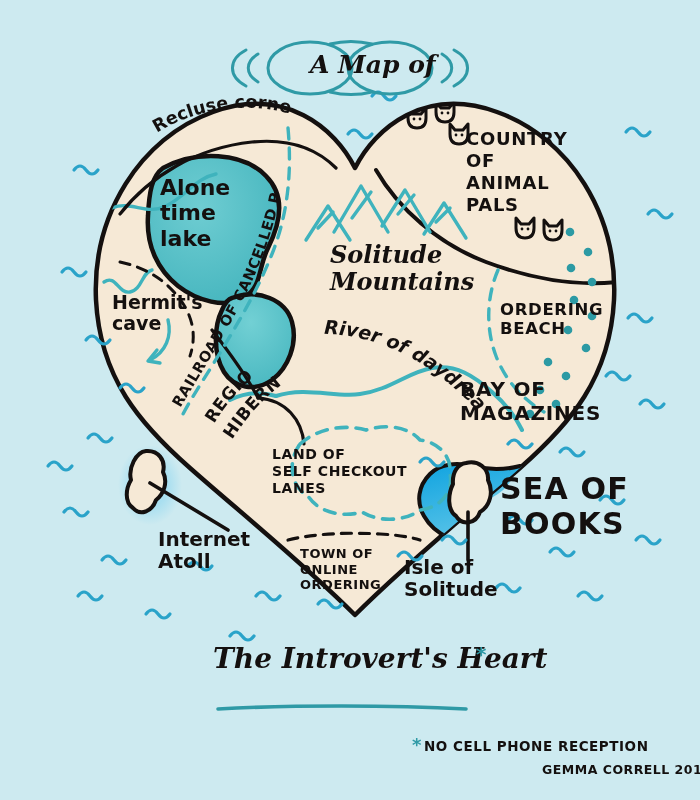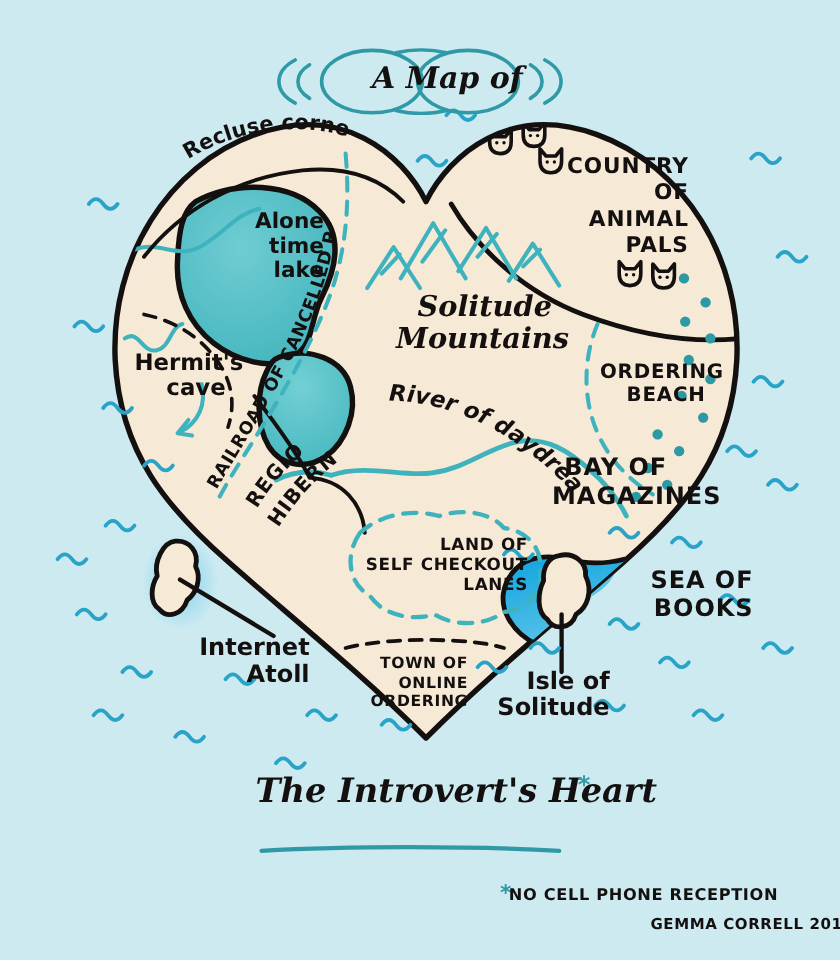--- a/index.html
+++ b/index.html
@@ -25,21 +25,21 @@
     top: 0;
     left: 0;
     width: 700px;
     height: 800px;
   }
   .txt {
     position: absolute;
     color: #14100f;
     white-space: pre;
     line-height: 1.02;
-    text-align: right;
+    text-align: left;
     pointer-events: none;
   }
   .hand-round {
     font-family: "DejaVu Sans", sans-serif;
     font-weight: bold;
   }
   .caps {
     font-family: "DejaVu Sans", sans-serif;
     font-weight: bold;
     letter-spacing: 0.04em;
@@ -309,21 +309,21 @@
       </text>
 
       <text class="curve-text" font-size="19" font-style="italic" font-family="DejaVu Serif, serif">
         <textPath href="#pathRiver" startOffset="0%">River of daydreams</textPath>
       </text>
     </g>
   </svg>
 
   <div class="txt script" style="left:310px; top:52px; width:80px; font-size:25px;">A Map of</div>
 
-  <div class="txt hand-round" style="left:160px; top:175px; width:110px; font-size:18px; line-height:1.15;">Alone
+  <div class="txt hand-round" style="left:160px; top:175px; width:110px; font-size:22px; line-height:1.15;">Alone
 time
 lake</div>
 
   <div class="txt hand-round" style="left:112px; top:292px; width:76px; font-size:19px; line-height:1.12;">Hermit's
 cave</div>
 
   <div class="txt script" style="left:330px; top:242px; width:130px; font-size:24px; line-height:1.12;">Solitude
 Mountains</div>
 
   <div class="txt caps" style="left:466px; top:128px; width:108px; font-size:18px; line-height:1.22;">COUNTRY
@@ -344,21 +344,21 @@
   <div class="txt caps" style="left:300px; top:546px; width:90px; font-size:13px; line-height:1.2;">TOWN OF
 ONLINE
 ORDERING</div>
 
   <div class="txt hand-round" style="left:158px; top:528px; width:100px; font-size:20px; line-height:1.12;">Internet
 Atoll</div>
 
   <div class="txt hand-round" style="left:404px; top:556px; width:104px; font-size:20px; line-height:1.12;">Isle of
 Solitude</div>
 
-  <div class="txt caps" style="left:500px; top:472px; width:100px; font-size:20px; line-height:1.16;margin-left:28px;">SEA OF
+  <div class="txt caps" style="left:500px; top:472px; width:100px; font-size:30px; line-height:1.16;">SEA OF
 BOOKS</div>
 
   <div class="txt script" style="left:213px; top:645px; width:262px; font-size:28px;">The Introvert's Heart</div>
 
   <div class="txt" style="left:476px; top:644px; width:16px; font-size:20px; color:#2f9aa6; font-weight:bold;">*</div>
 
 
   <div class="txt" style="left:412px; top:736px; width:14px; font-size:18px; color:#2f9aa6; font-weight:bold;">*</div>
 
   <div class="txt caps" style="left:424px; top:740px; width:208px; font-size:13.5px; text-align:left;">NO CELL PHONE RECEPTION</div>

